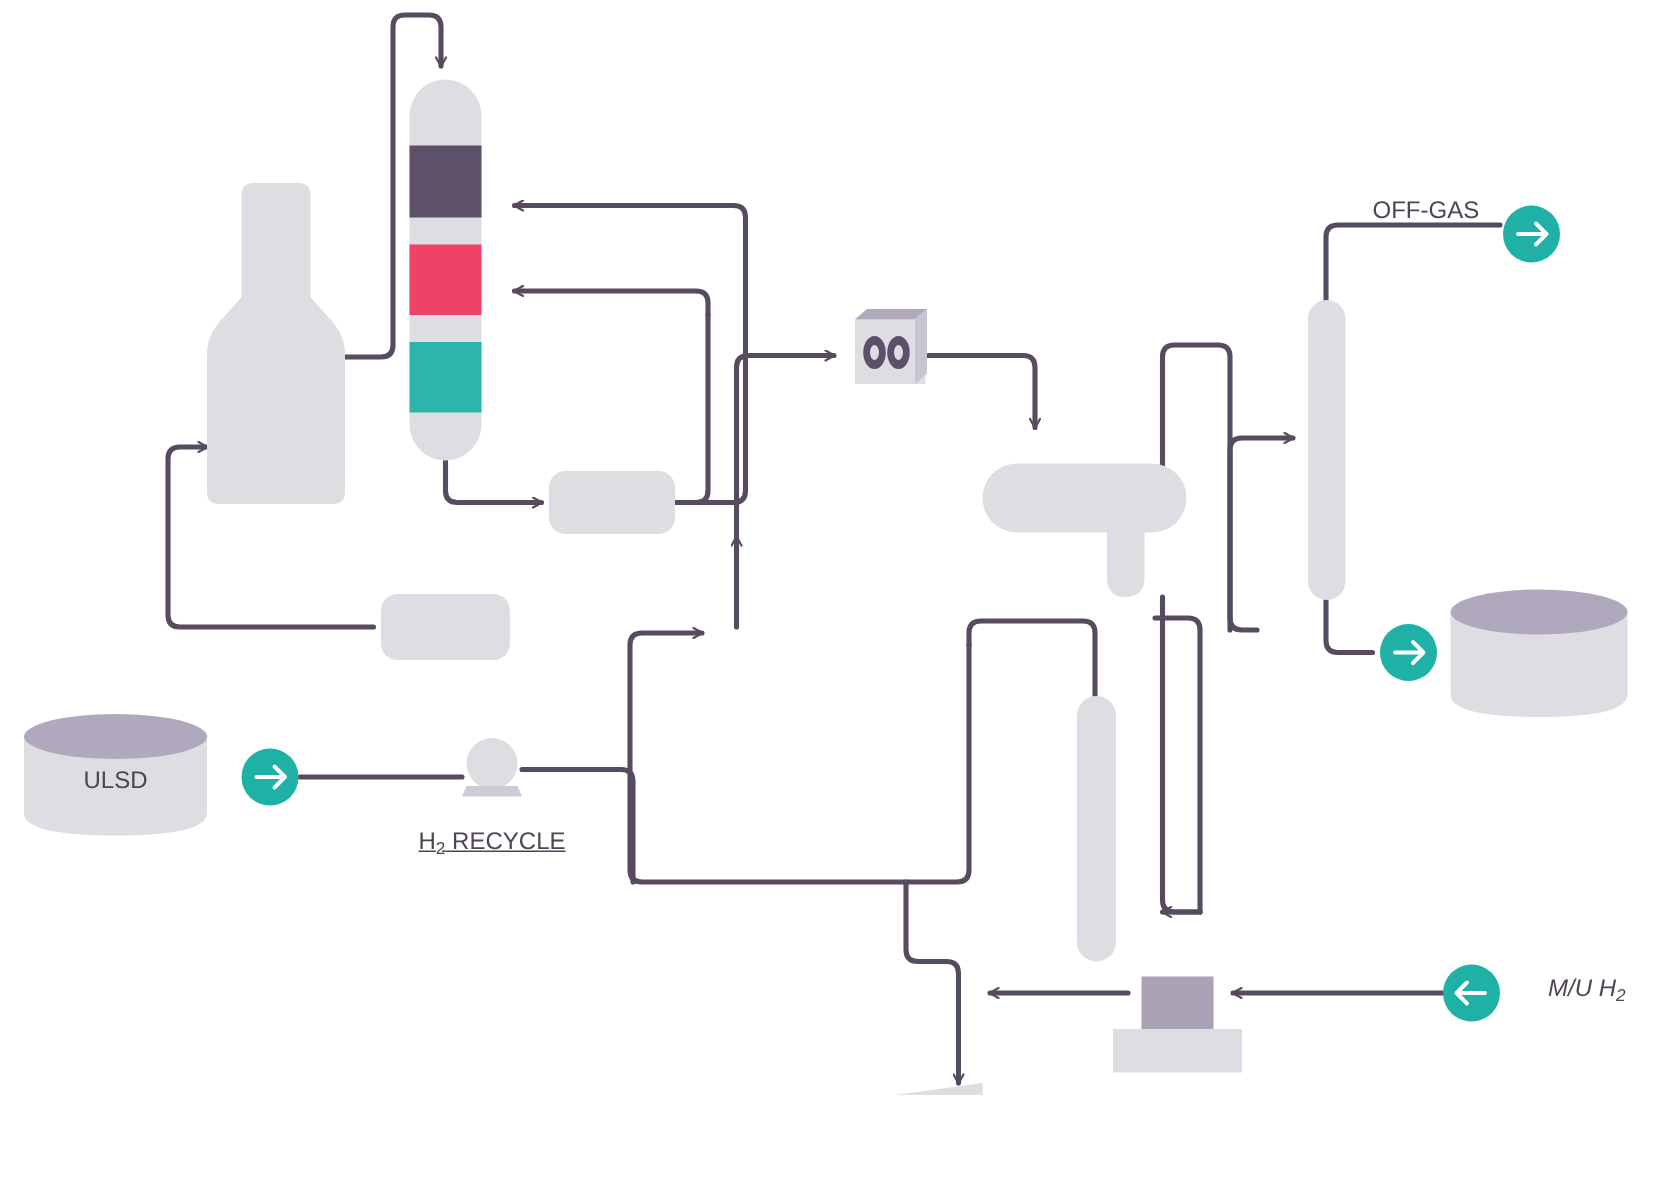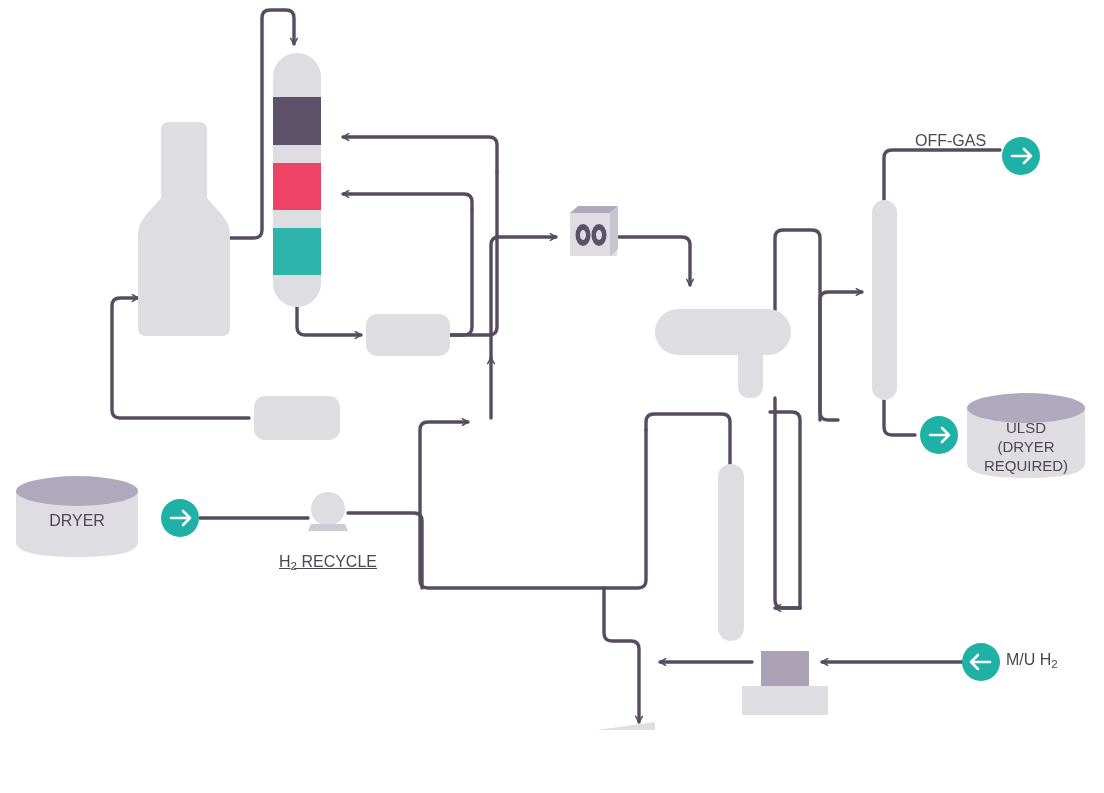--- a/index.html
+++ b/index.html
@@ -163,31 +163,26 @@
     <g>
       <circle cx="981" cy="662" r="19" fill="#1fb0a6"></circle>
       <path d="M 990 662 L 971 662 M 978 655 L 971 662 L 978 669" fill="none" stroke="#ffffff" stroke-width="2.6" stroke-linecap="round" stroke-linejoin="round"></path>
     </g>
   </svg>
 
   <div class="lbl" style="left:915px;top:132px;font-size:16px;">
     <span>OFF-GAS</span>
   </div>
 
-  <div class="lbl" style="left:1026px;top:418px;font-size:15px;line-height:19px;text-align:center;transform:translateX(-50%);">
-    <div>ULSD</div>
-    <div>(DRYER</div>
-    <div>REQUIRED)</div>
-  </div>
 
   <div class="lbl" style="left:77px;top:512px;font-size:16px;transform:translateX(-50%);">
-    <span>DRYER</span>
+    <span>ULSD</span>
   </div>
 
   <div class="lbl" style="left:328px;top:553px;font-size:16px;transform:translateX(-50%);text-decoration:underline;">
     <span>H</span><span class="sub">2</span><span> RECYCLE</span>
   </div>
 
-  <div class="lbl" style="left:1006px;top:651px;font-size:16px;">
+  <div class="lbl" style="left:1032px;top:651px;font-size:16px;font-style:italic;">
     <span>M/U H</span><span class="sub">2</span>
   </div>
 
 </div>
 
 </body></html>

